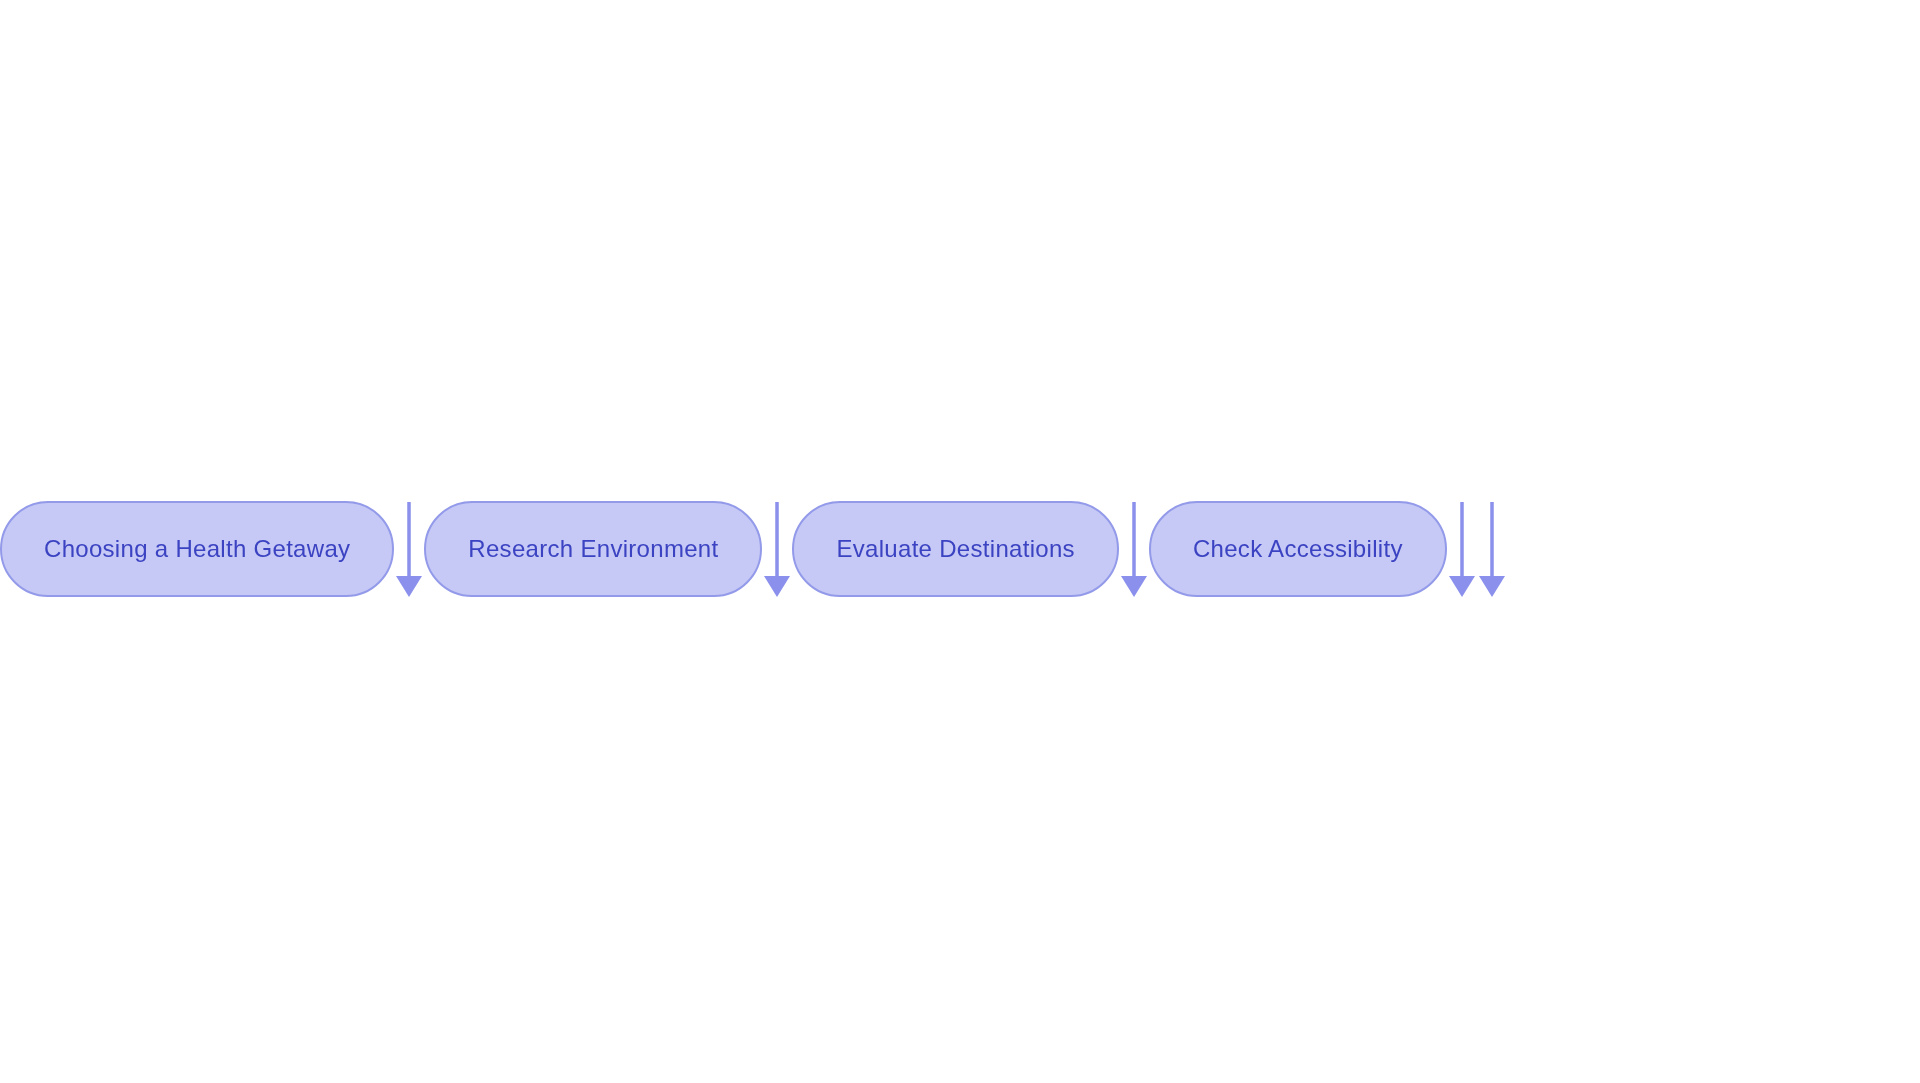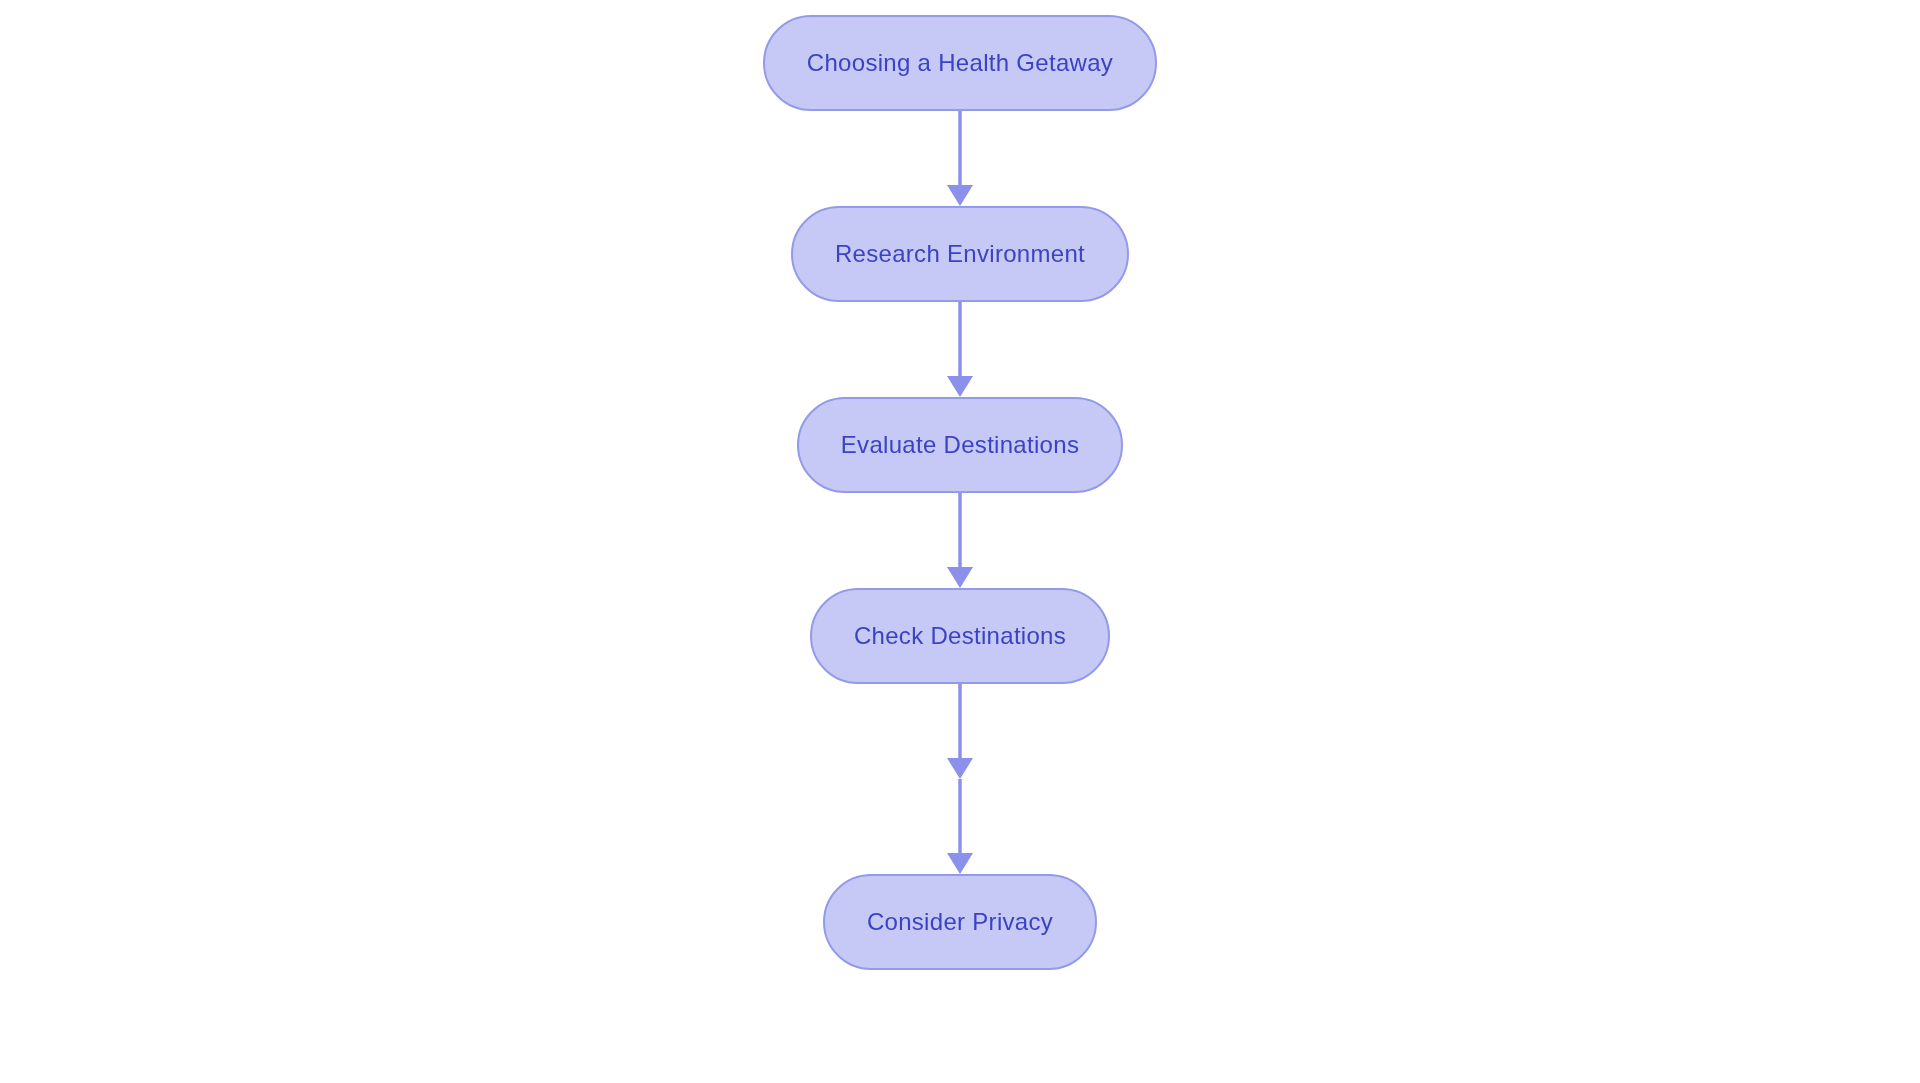--- a/index.html
+++ b/index.html
@@ -14,21 +14,21 @@
     width: 1920px;
     height: 1083px;
     background: var(--background);
     font-family: "Liberation Sans", sans-serif;
     overflow: hidden;
   }
   .canvas {
     width: 1920px;
     height: 1083px;
     display: flex;
-    flex-direction: column;
+    flex-direction: row;
     align-items: center;
     padding-top: 15px;
   }
   .node {
     height: 96px;
     min-height: 96px;
     padding: 0 42px;
     border: 2px solid var(--node-border);
     border-radius: 48px;
     background: var(--node-fill);
@@ -78,31 +78,28 @@
   <div class="node">
     <span>Evaluate Destinations</span>
   </div>
 
   <svg class="connector" width="30" height="95" viewBox="0 0 30 95" aria-hidden="true">
     <line x1="15" y1="0" x2="15" y2="76"></line>
     <polygon points="2,74 28,74 15,95"></polygon>
   </svg>
 
   <div class="node">
-    <span>Check Destinations</span>
+    <span>Check Accessibility</span>
   </div>
 
   <svg class="connector" width="30" height="95" viewBox="0 0 30 95" aria-hidden="true">
     <line x1="15" y1="0" x2="15" y2="76"></line>
     <polygon points="2,74 28,74 15,95"></polygon>
   </svg>
 
 
   <svg class="connector" width="30" height="95" viewBox="0 0 30 95" aria-hidden="true">
     <line x1="15" y1="0" x2="15" y2="76"></line>
     <polygon points="2,74 28,74 15,95"></polygon>
   </svg>
 
-  <div class="node">
-    <span>Consider Privacy</span>
-  </div>
 
 </div>
 
 </body></html>

